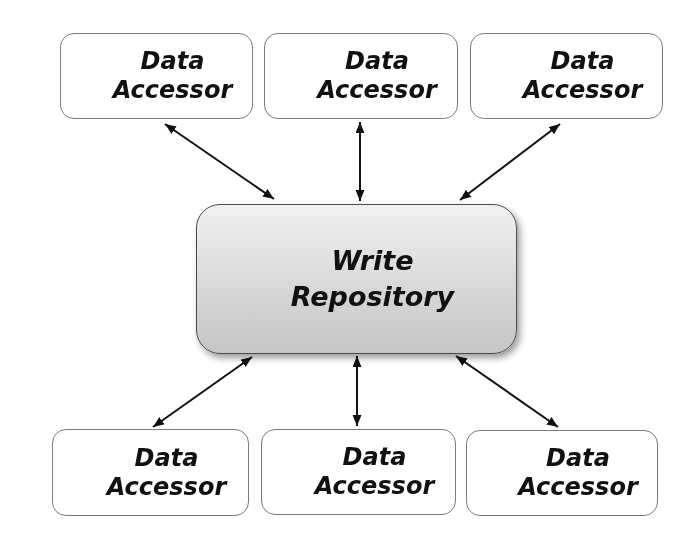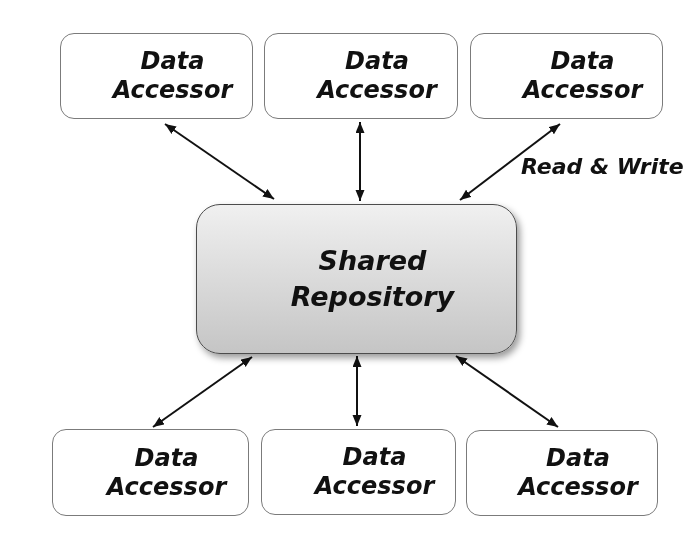--- a/index.html
+++ b/index.html
@@ -91,27 +91,26 @@
 
   <div class="node accessor-node" style="left:60px; top:33px; width:193px; height:86px;">Data
 Accessor</div>
 
   <div class="node accessor-node" style="left:264px; top:33px; width:194px; height:86px;">Data
 Accessor</div>
 
   <div class="node accessor-node" style="left:470px; top:33px; width:193px; height:86px;">Data
 Accessor</div>
 
-  <div class="node repo-node" style="left:196px; top:204px; width:321px; height:150px;">Shared
+  <div class="node repo-node" style="left:196px; top:204px; width:321px; height:150px;">Write
 Repository</div>
 
   <div class="node accessor-node" style="left:52px; top:429px; width:197px; height:87px;">Data
 Accessor</div>
 
   <div class="node accessor-node" style="left:261px; top:429px; width:195px; height:86px;">Data
 Accessor</div>
 
   <div class="node accessor-node" style="left:466px; top:430px; width:192px; height:86px;">Data
 Accessor</div>
 
-  <div class="edge-label" style="left:521px; top:154px;">Read &amp; Write</div>
 
 </div>
 
 </body></html>

